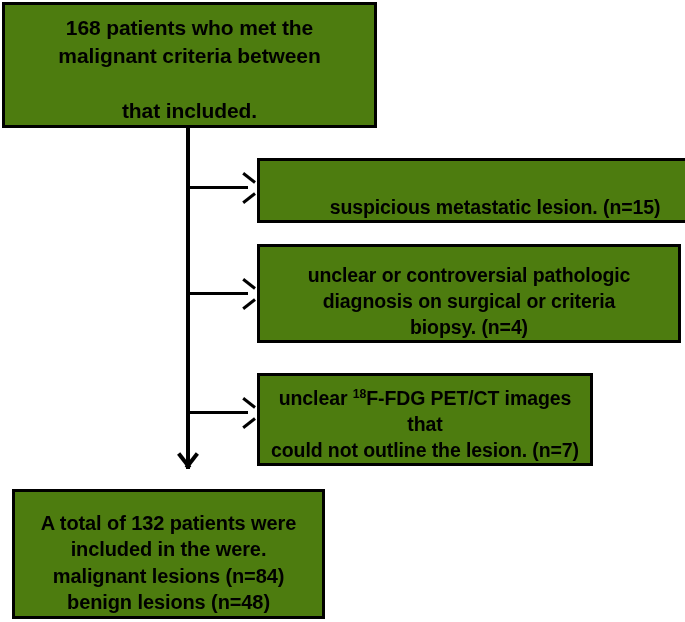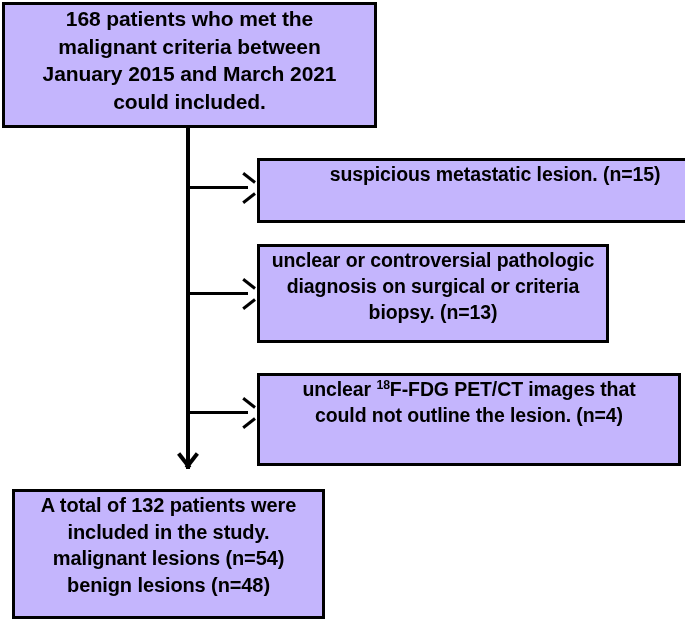--- a/index.html
+++ b/index.html
@@ -14,23 +14,23 @@
     background: #ffffff;
     font-family: "Liberation Sans", sans-serif;
     overflow: hidden;
   }
 
   
   .node-box {
     position: absolute;
     box-sizing: border-box;
     border: 3px solid #000000;
-    background: #c4b5fd;
+    background: #4d7c0f;
     display: flex;
-    align-items: flex-start;
+    align-items: flex-end;
     justify-content: center;
     text-align: center;
   }
   .node-text {
     font-weight: bold;
     color: #000000;
     line-height: 1.30;
     letter-spacing: -0.1px;
     padding: 0 6px;
   }
@@ -47,27 +47,27 @@
   
   #box-exclusion-1 {
     left: 257px;
     top: 158px;
     width: 476px;
     height: 65px;
   }
   #box-exclusion-2 {
     left: 257px;
     top: 244px;
-    width: 352px;
+    width: 424px;
     height: 99px;
   }
   #box-exclusion-3 {
     left: 257px;
     top: 373px;
-    width: 424px;
+    width: 336px;
     height: 93px;
   }
   .exclusion .node-text { font-size: 19.5px; line-height: 1.34; }
 
   
   #box-total {
     left: 12px;
     top: 489px;
     width: 313px;
     height: 130px;
@@ -150,22 +150,22 @@
 </style>
 </head>
 <body>
 
 <div id="flowchart-root">
 
   <div class="node-box" id="box-enrolled">
     <div class="node-text">
       <span>168 patients who met the</span><br>
       <span>malignant criteria between</span><br>
-      <span>January 2015 and March 2021</span><br>
-      <span>could included.</span>
+      <br>
+      <span>that included.</span>
     </div>
   </div>
 
   <div class="connector" id="trunk-vertical"></div>
 
   <div class="branch-line" id="branch-line-1"></div>
   <div class="arrow-right" id="arrow-right-1"></div>
 
   <div class="branch-line" id="branch-line-2"></div>
   <div class="arrow-right" id="arrow-right-2"></div>
@@ -176,35 +176,35 @@
   <div class="node-box exclusion" id="box-exclusion-1">
     <div class="node-text">
       <span>suspicious metastatic lesion. (n=15)</span>
     </div>
   </div>
 
   <div class="node-box exclusion" id="box-exclusion-2">
     <div class="node-text">
       <span>unclear or controversial pathologic</span><br>
       <span>diagnosis on surgical or criteria</span><br>
-      <span>biopsy. (n=13)</span>
+      <span>biopsy. (n=4)</span>
     </div>
   </div>
 
   <div class="node-box exclusion" id="box-exclusion-3">
     <div class="node-text">
       <span>unclear </span><sup>18</sup><span>F-FDG PET/CT images that</span><br>
-      <span>could not outline the lesion. (n=4)</span>
+      <span>could not outline the lesion. (n=7)</span>
     </div>
   </div>
 
   <div id="arrow-down-total"></div>
 
   <div class="node-box" id="box-total">
     <div class="node-text">
       <span>A total of 132 patients were</span><br>
-      <span>included in the study.</span><br>
-      <span>malignant lesions (n=54)</span><br>
+      <span>included in the were.</span><br>
+      <span>malignant lesions (n=84)</span><br>
       <span>benign lesions (n=48)</span>
     </div>
   </div>
 
 </div>
 
 </body></html>

